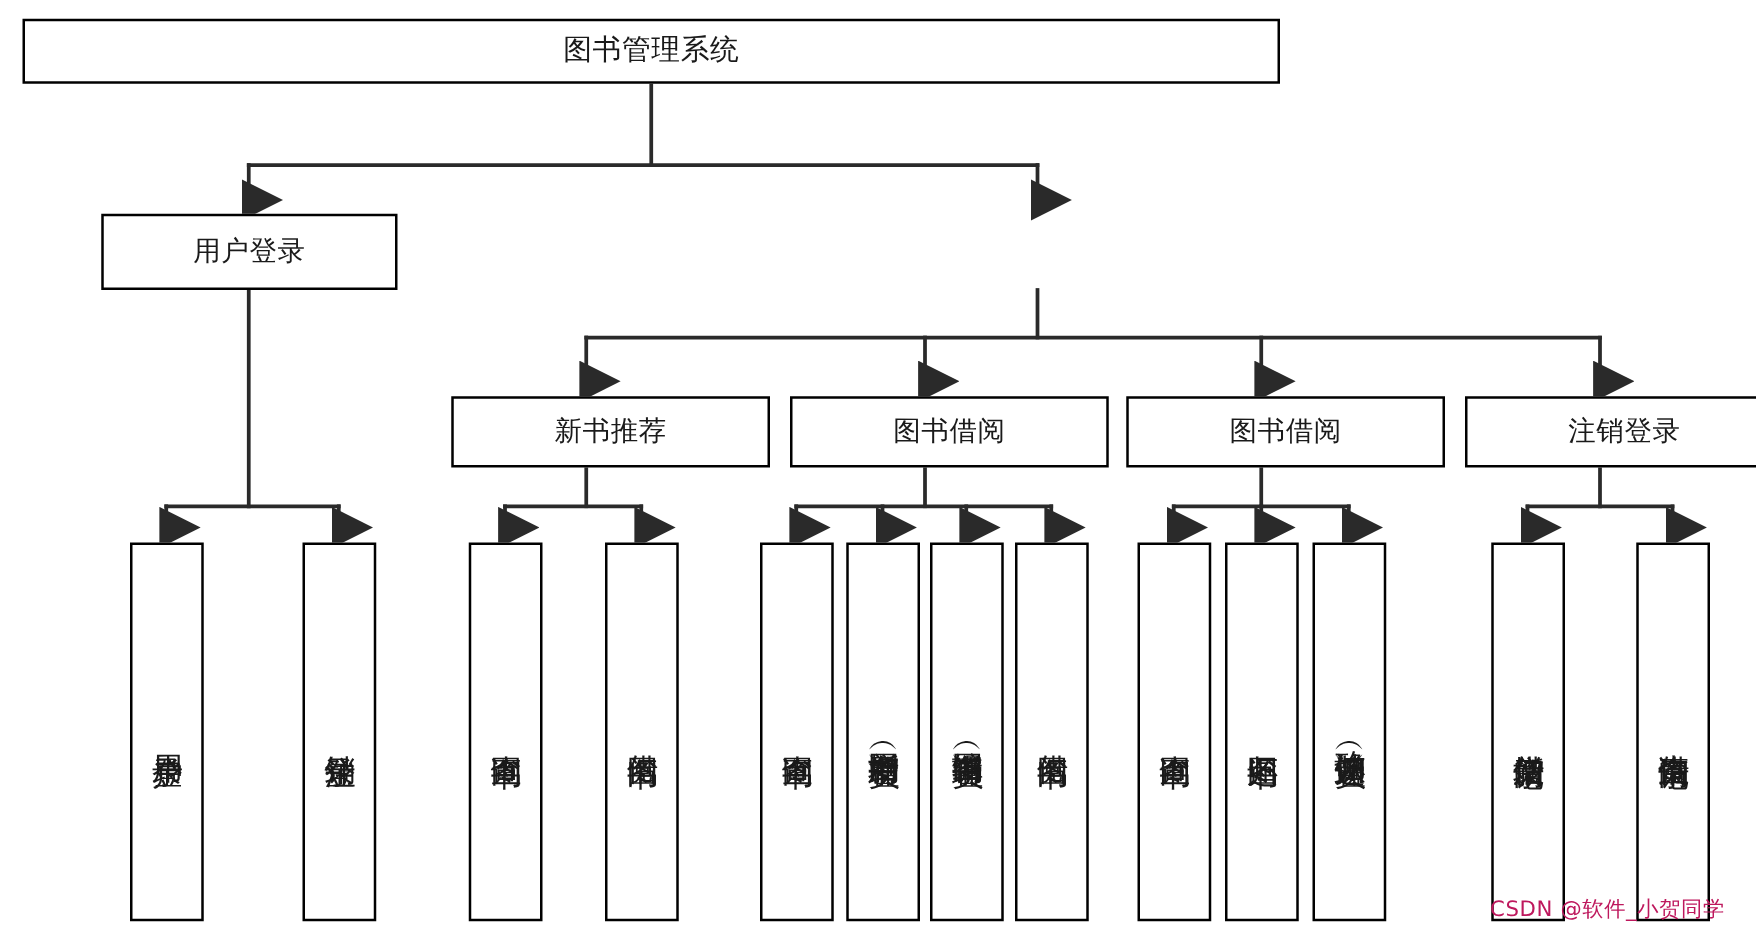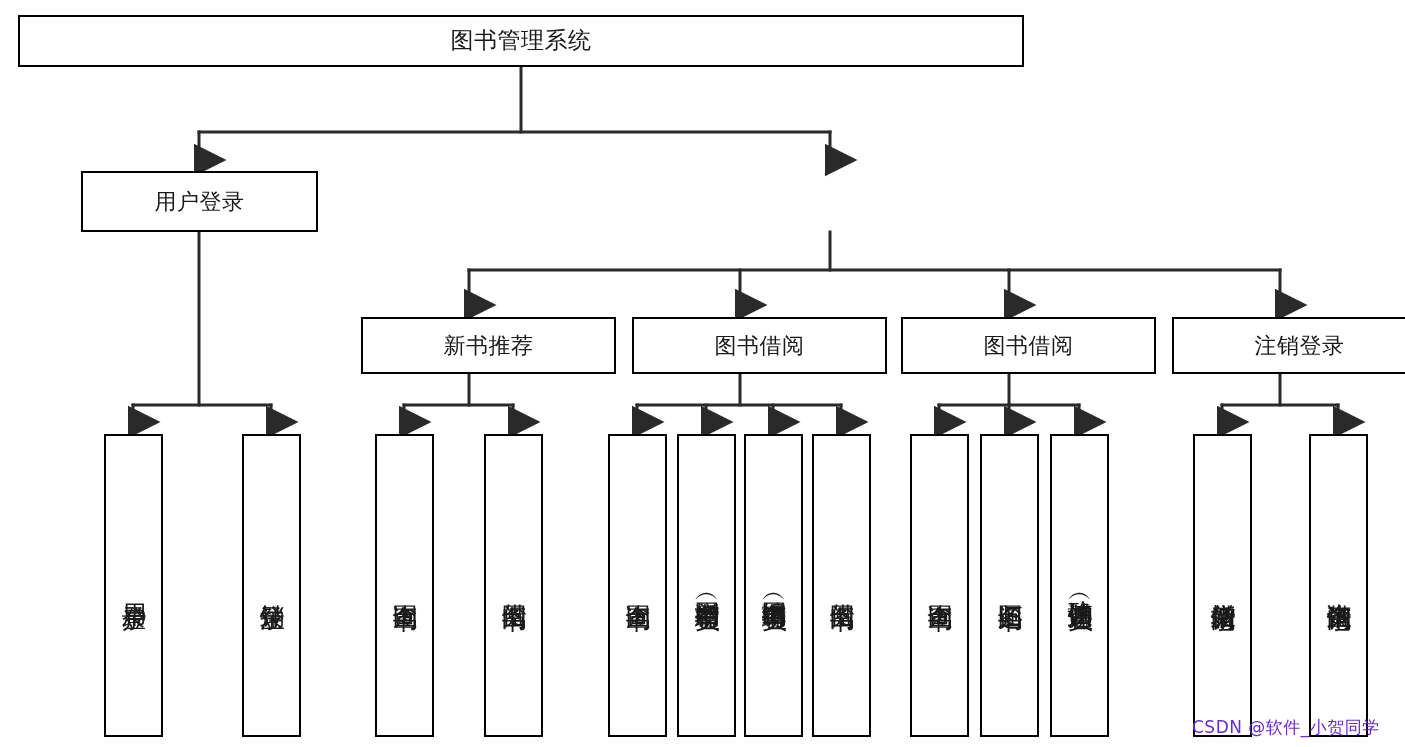--- a/index.html
+++ b/index.html
@@ -88,21 +88,21 @@
     line-height: 1.05;
     letter-spacing: 1px;
     white-space: normal;
     max-height: 286px;
   }
   .watermark {
     position: absolute;
     left: 1192px;
     top: 716px;
     font-size: 17px;
-    color: #6d28d9;
+    color: #be185d;
     white-space: nowrap;
     letter-spacing: 0.5px;
   }
 </style>
 </head>
 <body>
 
 <div id="canvas">
 
   <svg id="edges" viewBox="0 0 1405 747" xmlns="http://www.w3.org/2000/svg">

